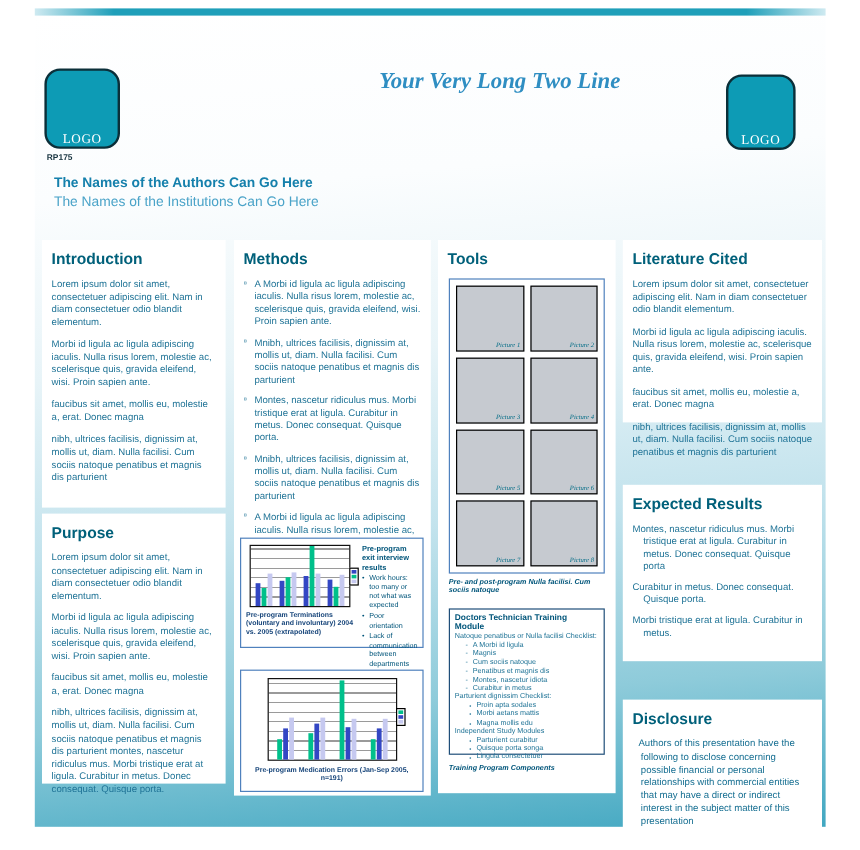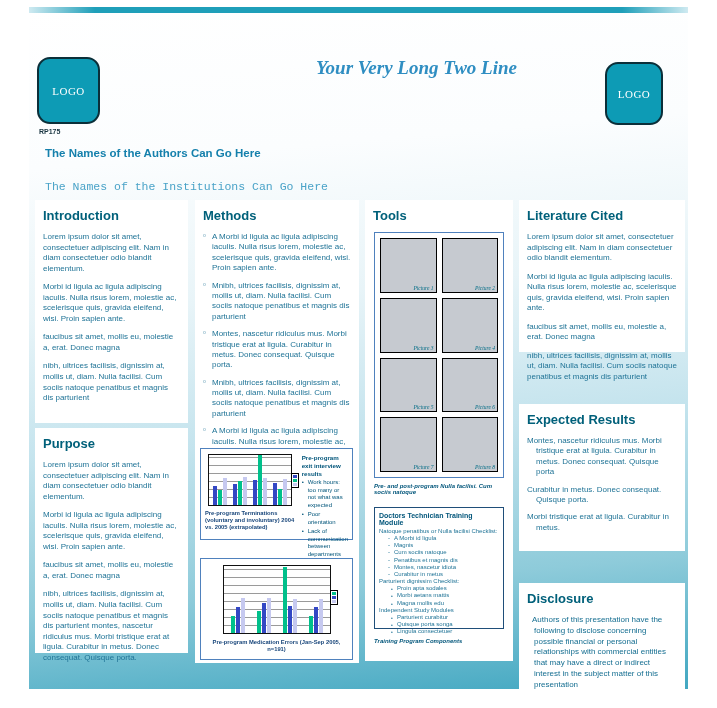--- a/index.html
+++ b/index.html
@@ -4,29 +4,29 @@
 <style>
   * { margin:0; padding:0; box-sizing:border-box; }
   html,body { width:717px; height:708px; background:#ffffff; overflow:hidden;
     font-family:"Liberation Sans", sans-serif; }
   .poster { position:absolute; left:29px; top:7px; width:659px; height:682px;
     background:linear-gradient(175deg,#ffffff 0%,#fbfdfe 22%,#e8f4f8 42%,#c3e3ed 62%,#8ecbda 82%,#41a7c1 100%); }
   .topstrip { position:absolute; top:0; left:0; right:0; height:6px;
     background:linear-gradient(90deg,#cfeaf1 0%,#1f9fb9 10%,#1f9fb9 90%,#cfeaf1 100%); }
   .logo { position:absolute; background:#0d9bb5; border:2px solid #0b2f39; border-radius:13px;
     color:#ffffff; font-family:"Liberation Serif", serif; font-size:11px; letter-spacing:.5px;
-    display:flex; align-items:center; justify-content:center; }
+    display:flex; align-items:flex-end; justify-content:center; }
   .logo-left  { left:8px;  top:50px; width:63px; height:67px; }
   .logo-right { left:576px; top:55px; width:58px; height:63px; }
   .refcode { position:absolute; left:10px; top:121px; font-size:7px; font-weight:bold; color:#17333f; }
   .title { position:absolute; left:88px; top:48px; width:400px; text-align:right;
     font-family:"Liberation Serif", serif; font-style:italic; font-weight:bold;
     font-size:19px; line-height:1.32; color:#2f8ec2; }
   .authors { position:absolute; left:16px; top:140px; font-size:11.5px; font-weight:bold; color:#1580ac; }
-  .institutions { position:absolute; left:16px; top:173px; font-size:11.5px; color:#4aa3c8;font-family:Liberation Mono, monospace; }
+  .institutions { position:absolute; left:16px; top:156px; font-size:11.5px; color:#4aa3c8; }
 
   .panel { position:absolute; background:#ffffff; padding:8px 8px; }
   #panel-intro      { left:6px;   top:193px; width:153px; height:223px; }
   #panel-purpose    { left:6px;   top:421px; width:153px; height:225px; }
   #panel-methods    { left:166px; top:193px; width:164px; height:463px; }
   #panel-tools      { left:336px; top:193px; width:148px; height:461px; }
   #panel-lit        { left:490px; top:193px; width:166px; height:152px; }
   #panel-expected   { left:490px; top:397px; width:166px; height:147px; }
   #panel-disclosure { left:490px; top:550px; width:166px; height:110px;margin-top:26px; }
 

